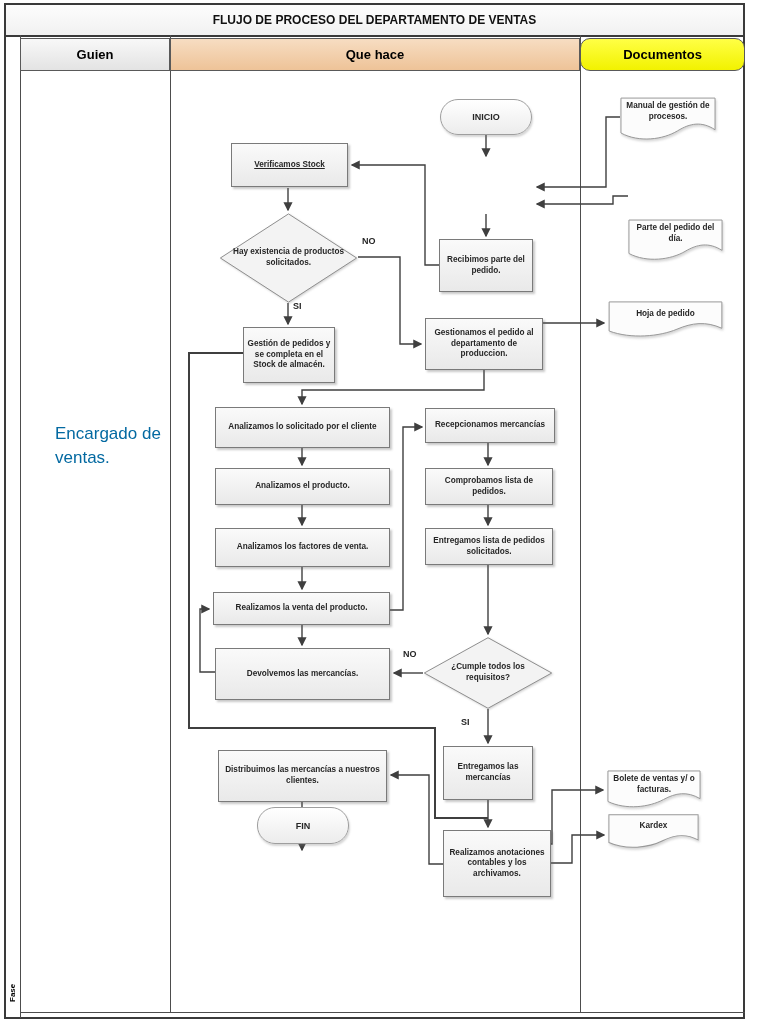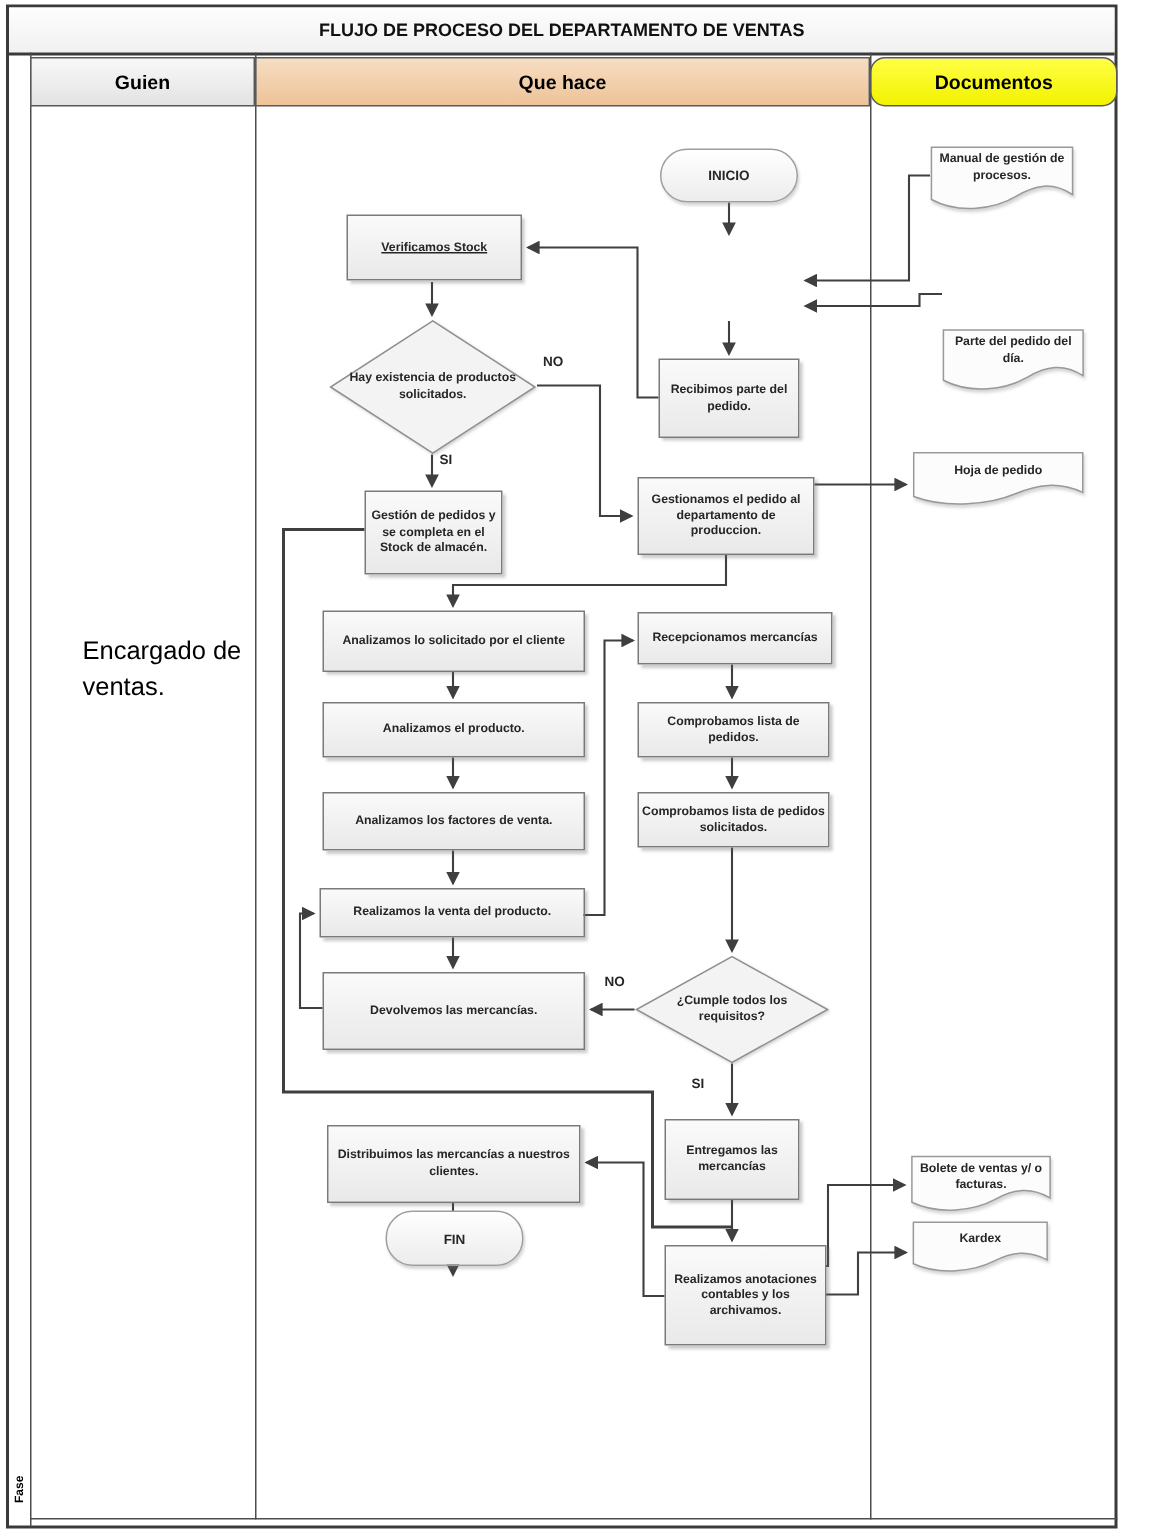--- a/index.html
+++ b/index.html
@@ -29,21 +29,21 @@
                filter:drop-shadow(1.5px 1.5px 1px rgba(120,120,120,.35));}
   .dtext{position:absolute;left:10%;top:0;width:80%;height:100%;
          display:flex;align-items:center;justify-content:center;text-align:center;
          font-weight:bold;font-size:8.2px;line-height:1.3;color:#262626;}
   .doc{position:absolute;}
   .doc svg{position:absolute;left:0;top:0;width:100%;height:100%;
            filter:drop-shadow(1.5px 2px 1px rgba(120,120,120,.3));}
   .doctext{position:absolute;left:3px;right:3px;top:4px;text-align:center;
            font-weight:bold;font-size:8.2px;line-height:1.3;color:#262626;}
   .blabel{position:absolute;font-weight:bold;font-size:9px;color:#262626;}
-  .actor{position:absolute;left:55px;top:422px;width:110px;font-size:17px;color:#000000;line-height:1.4;}
+  .actor{position:absolute;left:55px;top:422px;width:110px;font-size:17px;color:#0369a1;line-height:1.4;}
   .fase{position:absolute;left:5px;top:972px;width:15px;height:42px;
         display:flex;align-items:center;justify-content:center;
         writing-mode:vertical-rl;transform:rotate(180deg);
         font-weight:bold;font-size:8px;color:#000;}
   #edges{position:absolute;left:0;top:0;pointer-events:none;}
 </style>
 </head>
 <body>
 
 <div id="canvas">
@@ -112,21 +112,21 @@
   <div class="box" style="left:231px;top:143px;width:117px;height:44px;text-decoration:underline;">Verificamos Stock</div>
   <div class="box" style="left:243px;top:327px;width:92px;height:56px;">Gestión de pedidos y se completa en el Stock de almacén.</div>
   <div class="box" style="left:425px;top:318px;width:118px;height:52px;">Gestionamos el pedido al departamento de produccion.</div>
   <div class="box" style="left:215px;top:407px;width:175px;height:41px;">Analizamos lo solicitado por el cliente</div>
   <div class="box" style="left:215px;top:468px;width:175px;height:37px;">Analizamos el producto.</div>
   <div class="box" style="left:215px;top:528px;width:175px;height:39px;">Analizamos los factores de venta.</div>
   <div class="box" style="left:213px;top:592px;width:177px;height:33px;">Realizamos la venta del producto.</div>
   <div class="box" style="left:215px;top:648px;width:175px;height:52px;">Devolvemos las mercancías.</div>
   <div class="box" style="left:425px;top:408px;width:130px;height:35px;">Recepcionamos mercancías</div>
   <div class="box" style="left:425px;top:468px;width:128px;height:37px;">Comprobamos lista de pedidos.</div>
-  <div class="box" style="left:425px;top:528px;width:128px;height:37px;">Comprobamos lista de pedidos solicitados.</div>
+  <div class="box" style="left:425px;top:528px;width:128px;height:37px;">Entregamos lista de pedidos solicitados.</div>
   <div class="box" style="left:443px;top:746px;width:90px;height:54px;">Entregamos las mercancías</div>
   <div class="box" style="left:443px;top:830px;width:108px;height:67px;">Realizamos anotaciones contables y los archivamos.</div>
   <div class="box" style="left:218px;top:750px;width:169px;height:52px;">Distribuimos las mercancías a nuestros clientes.</div>
 
   <div class="diamond" style="left:219px;top:213px;width:139px;height:90px;">
     <svg viewBox="0 0 100 100" preserveAspectRatio="none">
       <polygon points="50,1 99,50 50,99 1,50" fill="#f3f3f3" stroke="#8f8f8f" stroke-width="1" vector-effect="non-scaling-stroke"></polygon>
     </svg>
     <div class="dtext">Hay existencia de productos solicitados.</div>
   </div>

